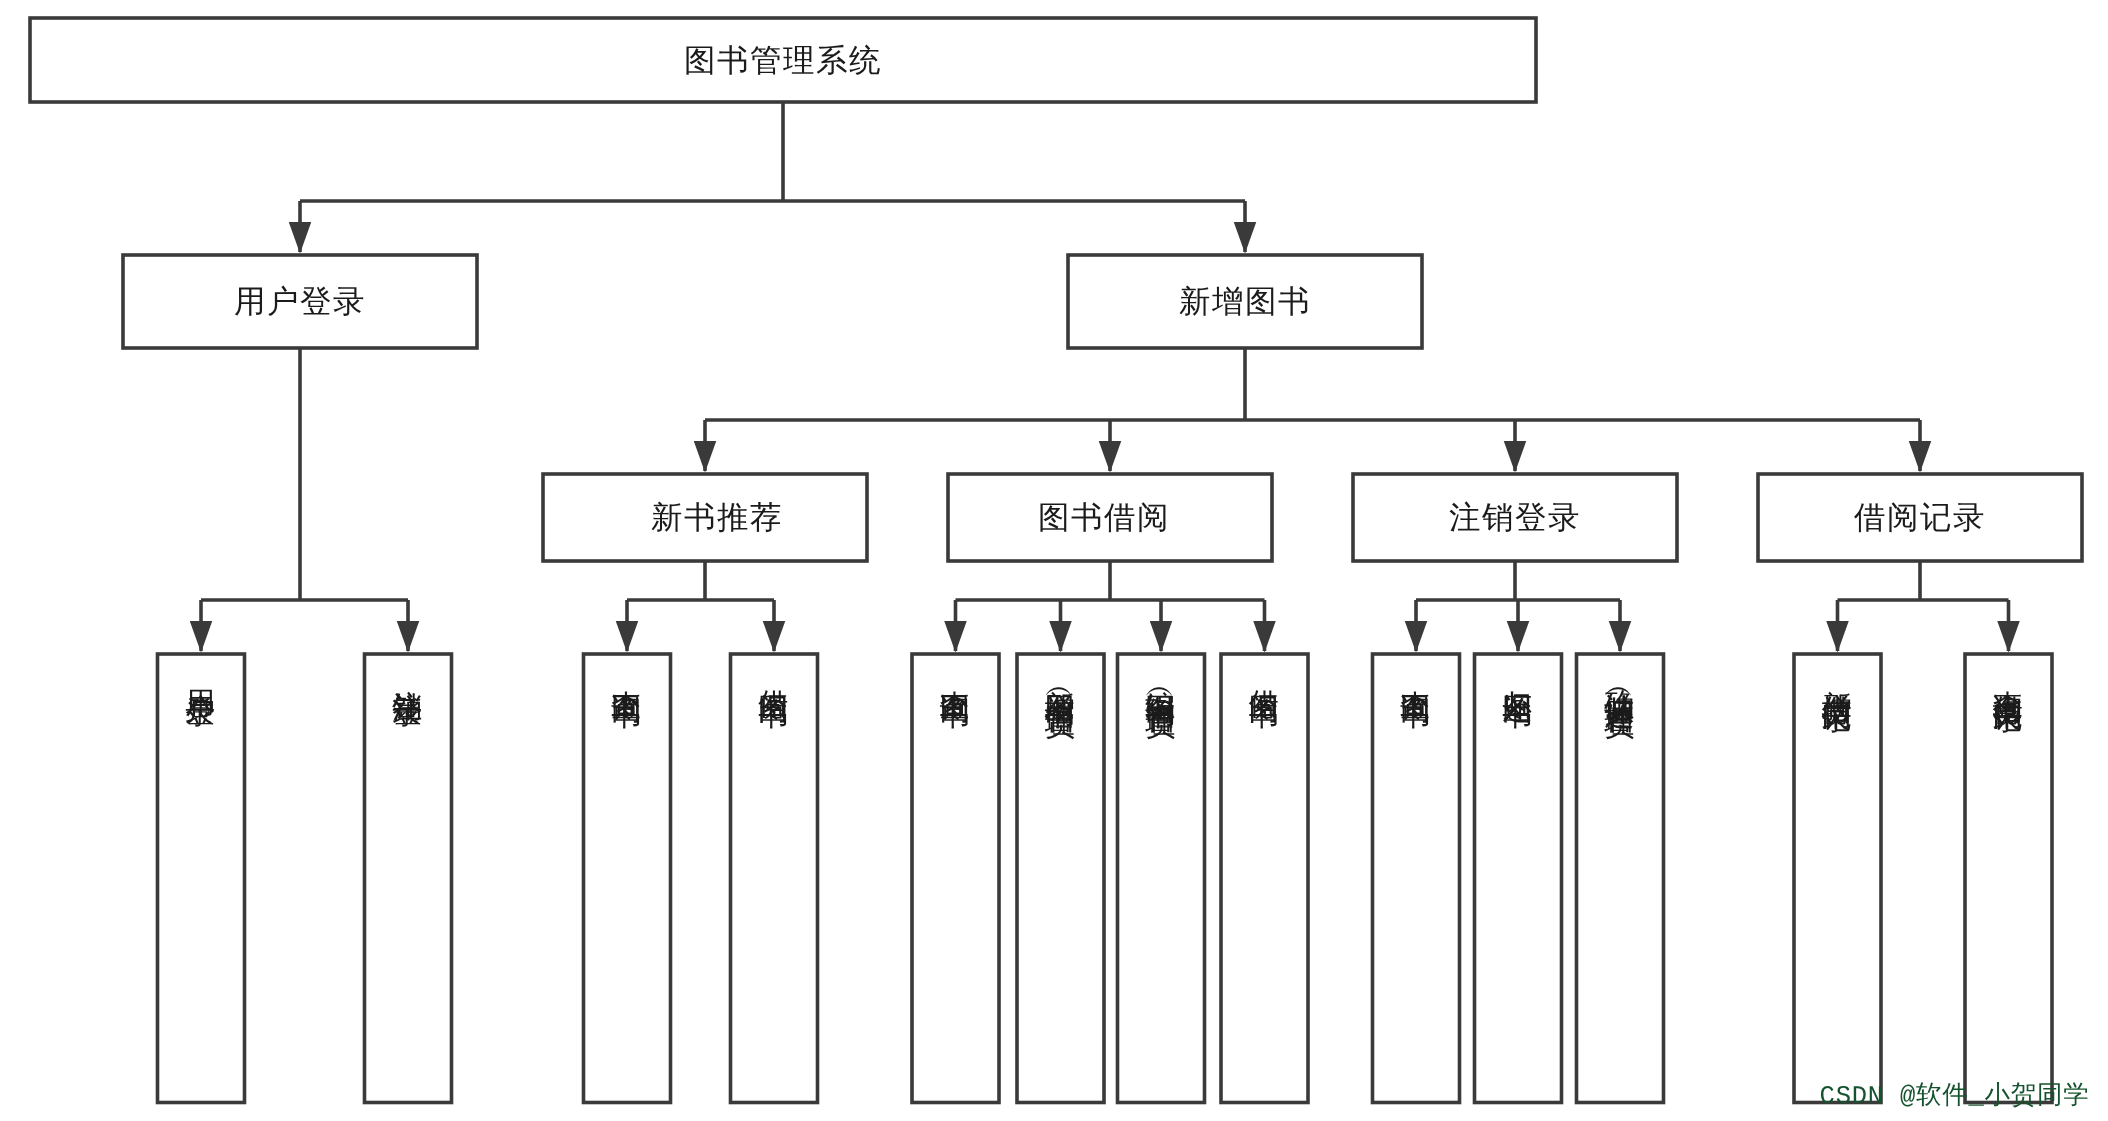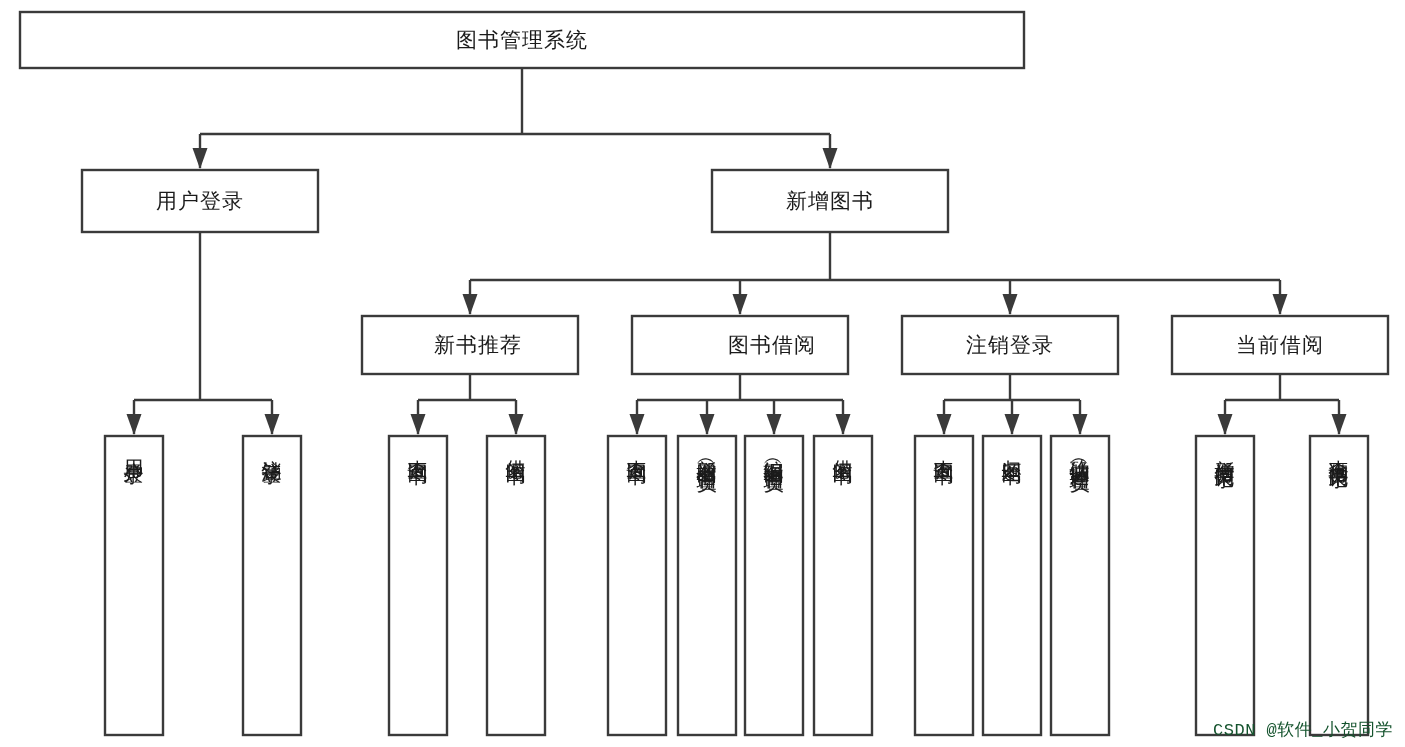--- a/index.html
+++ b/index.html
@@ -173,28 +173,28 @@
       </div>
       <div class="hlabel-wrap" style="left: 82px; top: 170px; width: 236px; height: 62px;">
         <span class="hlabel-text">用户登录</span>
       </div>
       <div class="hlabel-wrap" style="left: 712px; top: 170px; width: 236px; height: 62px;">
         <span class="hlabel-text">新增图书</span>
       </div>
       <div class="hlabel-wrap" style="left: 362px; top: 316px; width: 216px; height: 58px; padding-left: 16px;">
         <span class="hlabel-text">新书推荐</span>
       </div>
-      <div class="hlabel-wrap" style="left: 664px; top: 316px; width: 216px; height: 58px; align-items: center;">
+      <div class="hlabel-wrap" style="left: 628px; top: 316px; width: 216px; height: 58px; align-items: center;">
         <span class="hlabel-text">图书借阅</span>
       </div>
       <div class="hlabel-wrap" style="left: 902px; top: 316px; width: 216px; height: 58px;">
         <span class="hlabel-text">注销登录</span>
       </div>
       <div class="hlabel-wrap" style="left: 1172px; top: 316px; width: 216px; height: 58px;">
-        <span class="hlabel-text">当前借阅</span>
+        <span class="hlabel-text">借阅记录</span>
       </div>
       <div class="vlabel-wrap" style="left: 105px; top: 444px; width: 58px; height: 283px;">
         <span class="vlabel-text">用户登录</span>
       </div>
       <div class="vlabel-wrap" style="left: 243px; top: 444px; width: 58px; height: 283px;">
         <span class="vlabel-text">注销登录</span>
       </div>
       <div class="vlabel-wrap" style="left: 389px; top: 444px; width: 58px; height: 283px;">
         <span class="vlabel-text">查询图书</span>
       </div>

